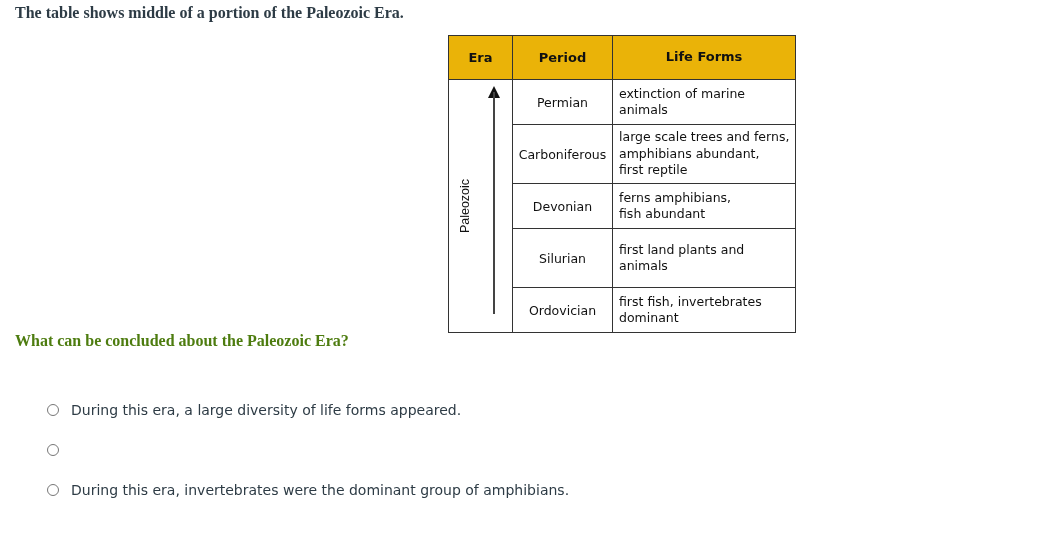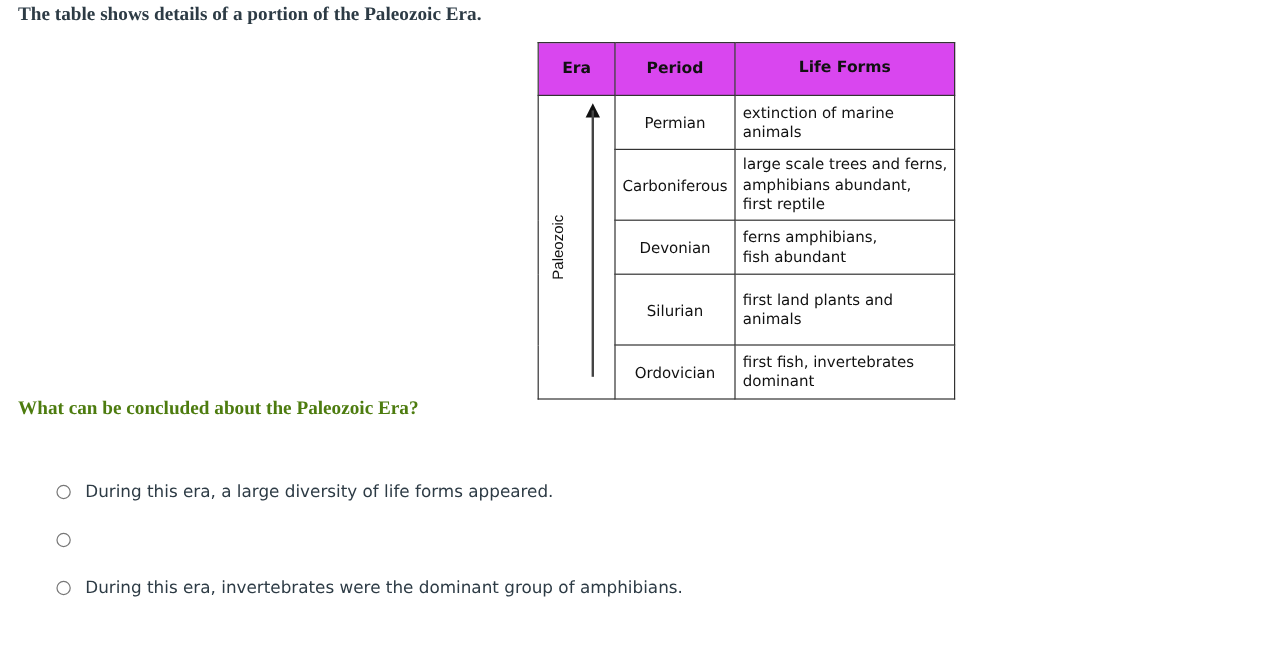--- a/index.html
+++ b/index.html
@@ -2,37 +2,37 @@
 <html><head>
 <meta charset="utf-8">
 <style>
   html, body { margin:0; padding:0; background:#ffffff; }
   body { width:1061px; height:551px; position:relative; overflow:hidden; color:#2d3b45; }
   .prompt { position:absolute; left:15px; top:4px; font-family:"Liberation Serif", serif; font-weight:bold; font-size:16px; color:#2d3b45; }
   .question { position:absolute; left:15px; top:332px; font-family:"Liberation Serif", serif; font-weight:bold; font-size:16px; color:#4d7c0f; }
 
   table.geo { position:absolute; left:448px; top:35px; border-collapse:collapse; font-family:"DejaVu Sans", sans-serif; font-size:12.5px; color:#111; }
   table.geo td, table.geo th { border:1px solid #333; padding:0; }
-  table.geo th { background:#d946ef; height:43px; font-weight:bold; font-size:13px; text-align:center; }
+  table.geo th { background:#eab308; height:43px; font-weight:bold; font-size:13px; text-align:center; }
   .c-era { width:63px; }
   .c-period { width:99px; text-align:center; }
   .c-life { width:176px; text-align:left; padding-left:6px !important; line-height:16.5px; }
   .era-cell { position:relative; background:#fff; }
   .era-label { position:absolute; left:16px; top:50%; transform:translate(-50%,-50%) rotate(-90deg); font-family:"Liberation Sans", sans-serif; font-size:12.5px; white-space:nowrap; }
   .arrow-shaft { position:absolute; left:44px; top:12px; bottom:18px; width:2px; background:#444; }
   .arrow-head { position:absolute; left:39px; top:6px; width:0; height:0; border-left:6px solid transparent; border-right:6px solid transparent; border-bottom:12px solid #111; }
 
   .options { position:absolute; left:47px; top:390px; font-family:"DejaVu Sans", sans-serif; font-size:14px; color:#2d3b45; }
   .option { display:flex; align-items:center; height:40px; }
   .radio { width:12px; height:12px; border:1px solid #777; border-radius:50%; margin-right:12px; background:#fff; box-sizing:border-box; }
 </style>
 </head>
 <body>
 
-<div class="prompt">The table shows details of a portion of the Paleozoic Era.</div>
+<div class="prompt">The table shows middle of a portion of the Paleozoic Era.</div>
 
 <table class="geo">
   <tbody>
       <tr>
     <th class="c-era">Era</th>
     <th class="c-period">Period</th>
     <th class="c-life" style="text-align:center;padding-left:0 !important">Life Forms</th>
   </tr>
   <tr style="height:45px">
     <td class="c-era era-cell" rowspan="5">

